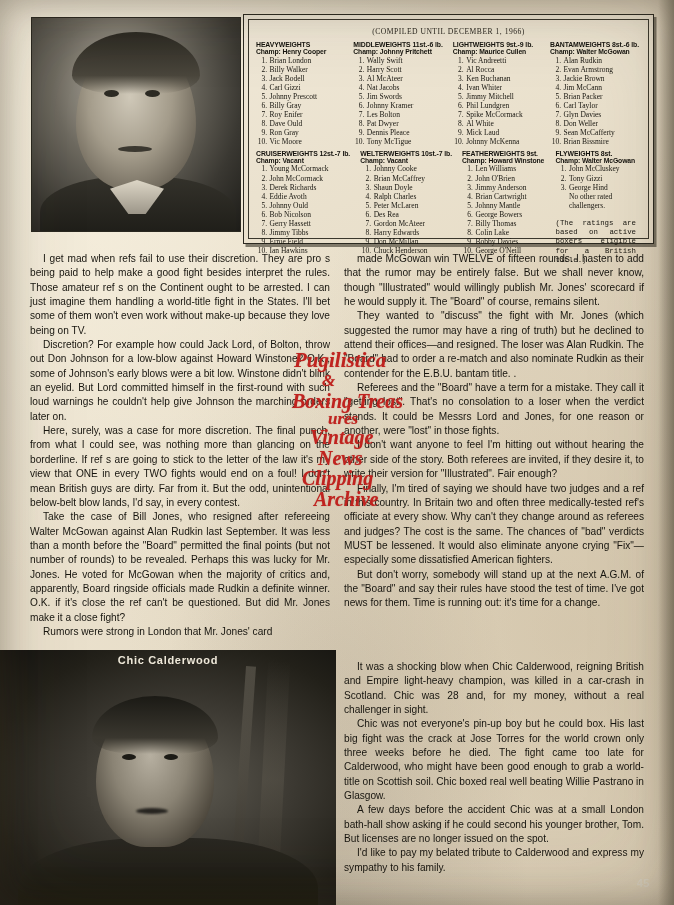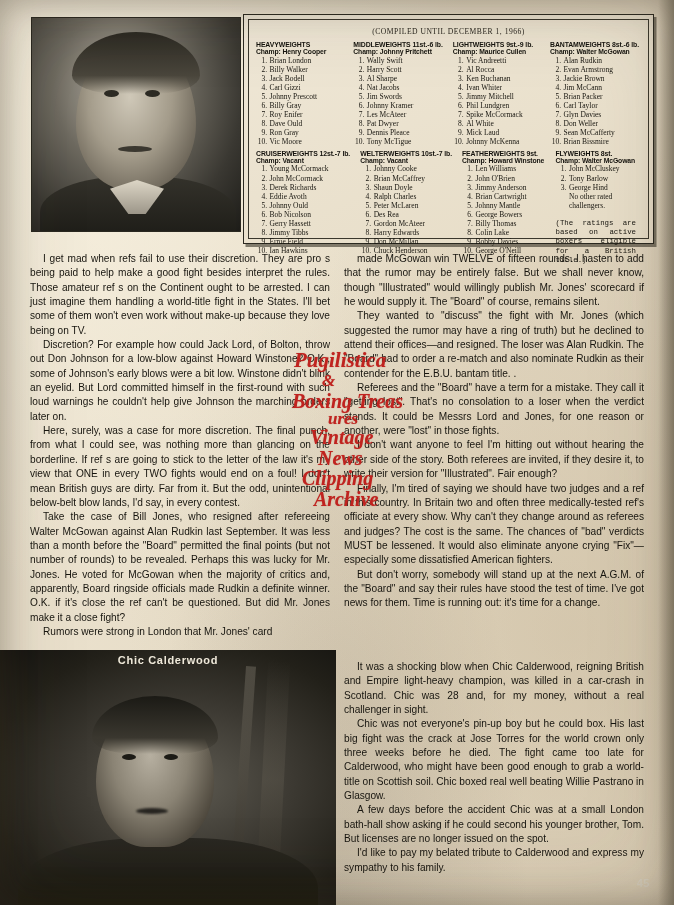--- a/index.html
+++ b/index.html
@@ -240,25 +240,25 @@
               <li><span class="rnum">9.</span><span>Ron Gray</span></li>
               <li><span class="rnum">10.</span><span>Vic Moore</span></li>
             </ul>
         </div>
         <div class="rcol c1">
           <div class="wc-name">MIDDLEWEIGHTS 11st.-6 lb.</div>
           <div class="wc-champ">Champ: Johnny Pritchett</div>
           <ul class="rlist">
               <li><span class="rnum">1.</span><span>Wally Swift</span></li>
               <li><span class="rnum">2.</span><span>Harry Scott</span></li>
-              <li><span class="rnum">3.</span><span>Al Sharpe</span></li>
+              <li><span class="rnum">3.</span><span>Al McAteer</span></li>
               <li><span class="rnum">4.</span><span>Nat Jacobs</span></li>
               <li><span class="rnum">5.</span><span>Jim Swords</span></li>
               <li><span class="rnum">6.</span><span>Johnny Kramer</span></li>
-              <li><span class="rnum">7.</span><span>Les McAteer</span></li>
+              <li><span class="rnum">7.</span><span>Les Bolton</span></li>
               <li><span class="rnum">8.</span><span>Pat Dwyer</span></li>
               <li><span class="rnum">9.</span><span>Dennis Pleace</span></li>
               <li><span class="rnum">10.</span><span>Tony McTigue</span></li>
             </ul>
         </div>
         <div class="rcol c2">
           <div class="wc-name">LIGHTWEIGHTS 9st.-9 lb.</div>
           <div class="wc-champ">Champ: Maurice Cullen</div>
           <ul class="rlist">
               <li><span class="rnum">1.</span><span>Vic Andreetti</span></li>
@@ -338,21 +338,21 @@
               <li><span class="rnum">8.</span><span>Colin Lake</span></li>
               <li><span class="rnum">9.</span><span>Bobby Davies</span></li>
               <li><span class="rnum">10.</span><span>George O'Neill</span></li>
             </ul>
         </div>
         <div class="rcol c3">
           <div class="wc-name">FLYWEIGHTS 8st.</div>
           <div class="wc-champ">Champ: Walter McGowan</div>
           <ul class="rlist">
               <li><span class="rnum">1.</span><span>John McCluskey</span></li>
-              <li><span class="rnum">2.</span><span>Tony Barlow</span></li>
+              <li><span class="rnum">2.</span><span>Tony Gizzi</span></li>
               <li><span class="rnum">3.</span><span>George Hind</span></li>
               <li class="plain" style="white-space: normal;">No other rated challengers.</li>
             </ul>
           <div class="rank-note">(The ratings are based on active boxers eligible for a British title.)</div>
         </div>
       </div>
     </div>
   </div>
 
   <div class="col col-left">

